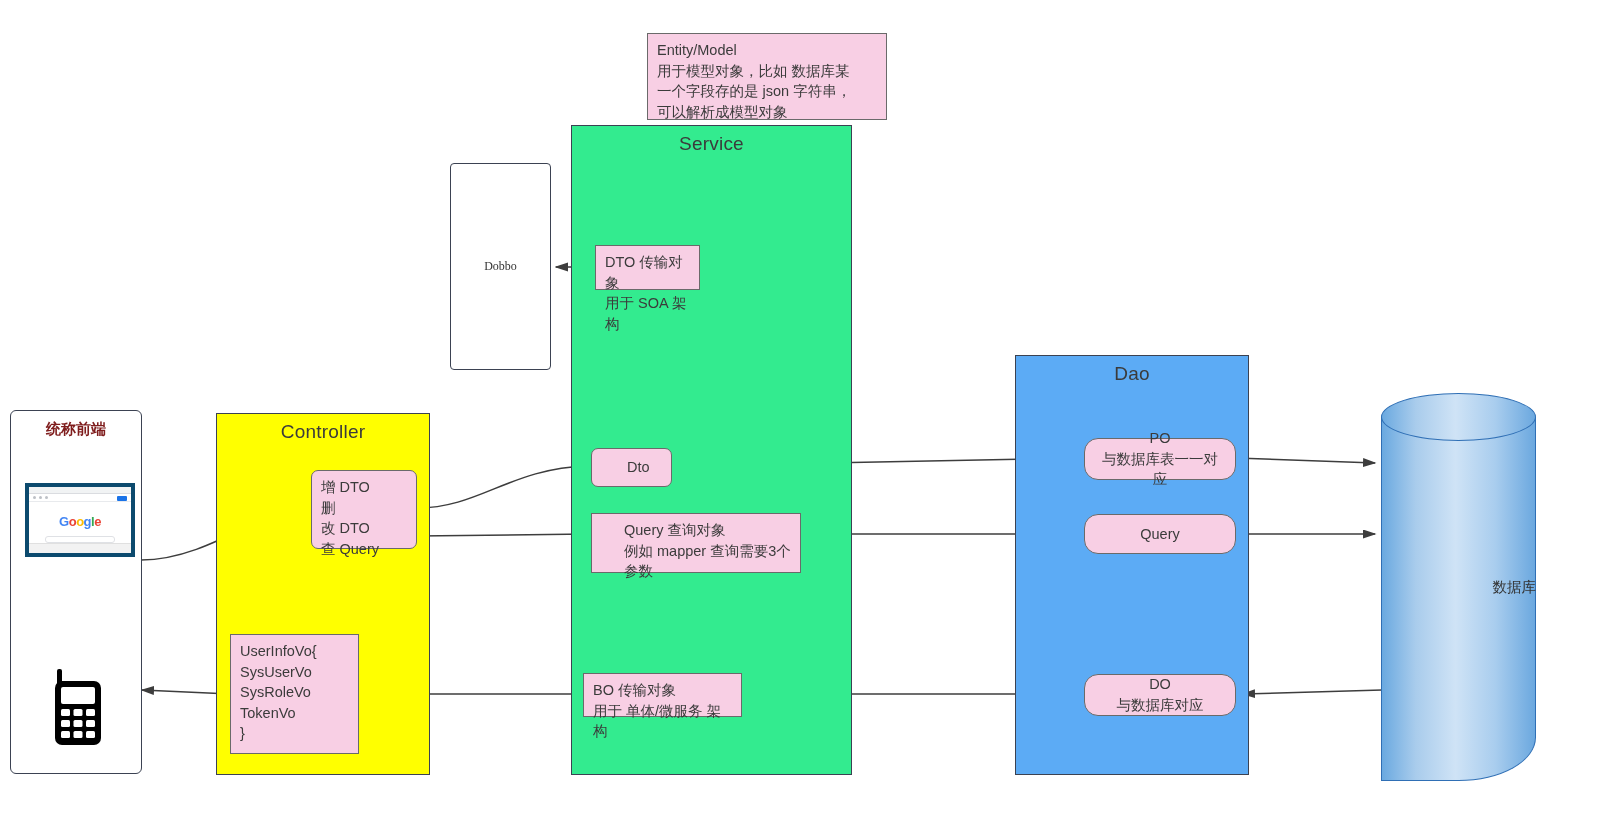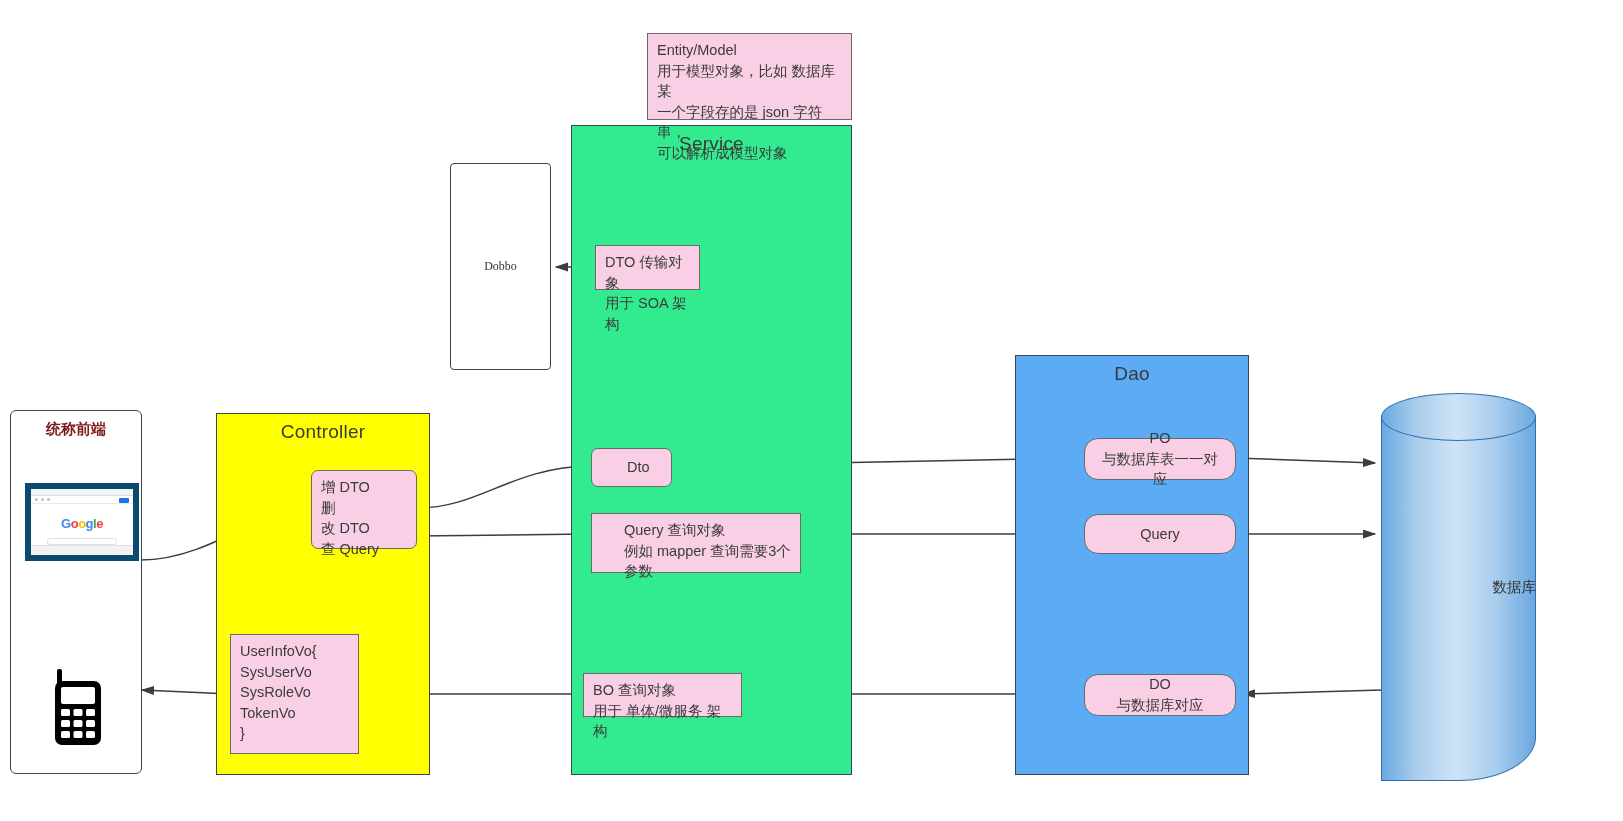--- a/index.html
+++ b/index.html
@@ -24,21 +24,21 @@
         white-space:pre-line;}
   .card.rounded{border-radius:7px;}
   .card.center{display:flex;flex-direction:column;align-items:center;
                justify-content:center;text-align:center;padding:16px;border-radius:14px;}
   .card.mid{display:flex;align-items:center;padding-left:35px;}
 
   
   .frontend{background:#ffffff;border:1.5px solid #3b4252;border-radius:6px;}
   .frontend-title{position:absolute;left:0;right:0;top:9px;text-align:center;
                   font-size:15px;font-weight:bold;color:#7f1d1d;}
-  .browser-shot{position:absolute;border:6px solid #0c4a6e;background:#ffffff;
+  .browser-shot{position:absolute;border:4px solid #0c4a6e;background:#ffffff;
                 overflow:hidden;}
   .bs-bar{height:6px;background:#f1f3f4;border-bottom:1px solid #dadce0;}
   .bs-bar2{height:7px;background:#ffffff;border-bottom:1px solid #e8eaed;
            position:relative;}
   .bs-dot{position:absolute;top:2px;width:3px;height:3px;border-radius:50%;
           background:#bdc1c6;}
   .bs-blue{position:absolute;right:4px;top:1.5px;width:10px;height:5px;
            background:#1a73e8;border-radius:1px;}
   .bs-logo{text-align:center;margin-top:12px;font-size:13px;font-weight:bold;
            letter-spacing:-.5px;}
@@ -170,34 +170,34 @@
 
   <div class="node block b-plain" style="left:450px;top:163px;width:101px;height:207px;
               border-radius:4px;display:flex;align-items:center;justify-content:center;">
     <span style="font-size:12px;font-family:Liberation Serif, serif;">Dobbo</span>
   </div>
 
   <div class="node block b-service" style="left:571px;top:125px;width:281px;height:650px;">
     <div class="block-title">Service</div>
   </div>
 
-  <div class="node card" style="left:647px;top:33px;width:205px;height:87px;">Entity/Model
+  <div class="node card" style="left:647px;top:33px;width:240px;height:87px;">Entity/Model
 用于模型对象，比如 数据库某
 一个字段存的是 json 字符串，
 可以解析成模型对象</div>
 
   <div class="node card" style="left:595px;top:245px;width:105px;height:45px;">DTO 传输对象
 用于 SOA 架构</div>
 
   <div class="node card rounded mid" style="left:591px;top:448px;width:81px;height:39px;">Dto</div>
 
   <div class="node card" style="left:591px;top:513px;width:210px;height:60px;padding-left:32px;">Query 查询对象
 例如 mapper 查询需要3个参数</div>
 
-  <div class="node card" style="left:583px;top:673px;width:159px;height:44px;">BO 查询对象
+  <div class="node card" style="left:583px;top:673px;width:159px;height:44px;">BO 传输对象
 用于 单体/微服务 架构</div>
 
   <div class="node block b-dao" style="left:1015px;top:355px;width:234px;height:420px;">
     <div class="block-title">Dao</div>
   </div>
 
   <div class="node card center" style="left:1084px;top:438px;width:152px;height:42px;">
     <div>PO</div>
     <div>与数据库表一一对应</div>
   </div>

